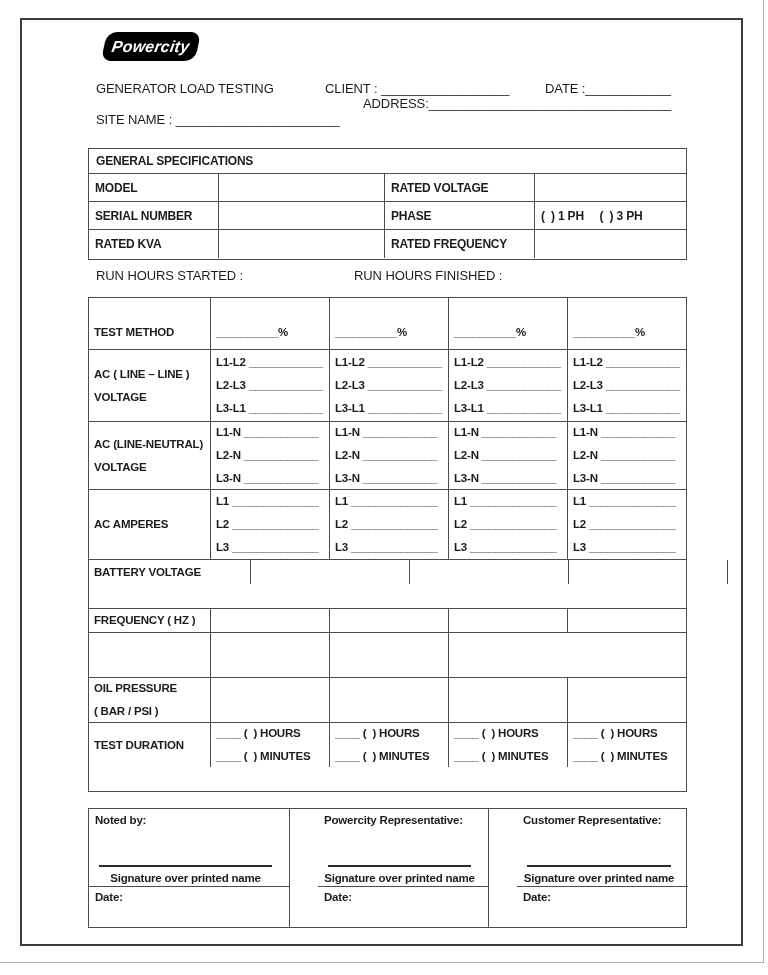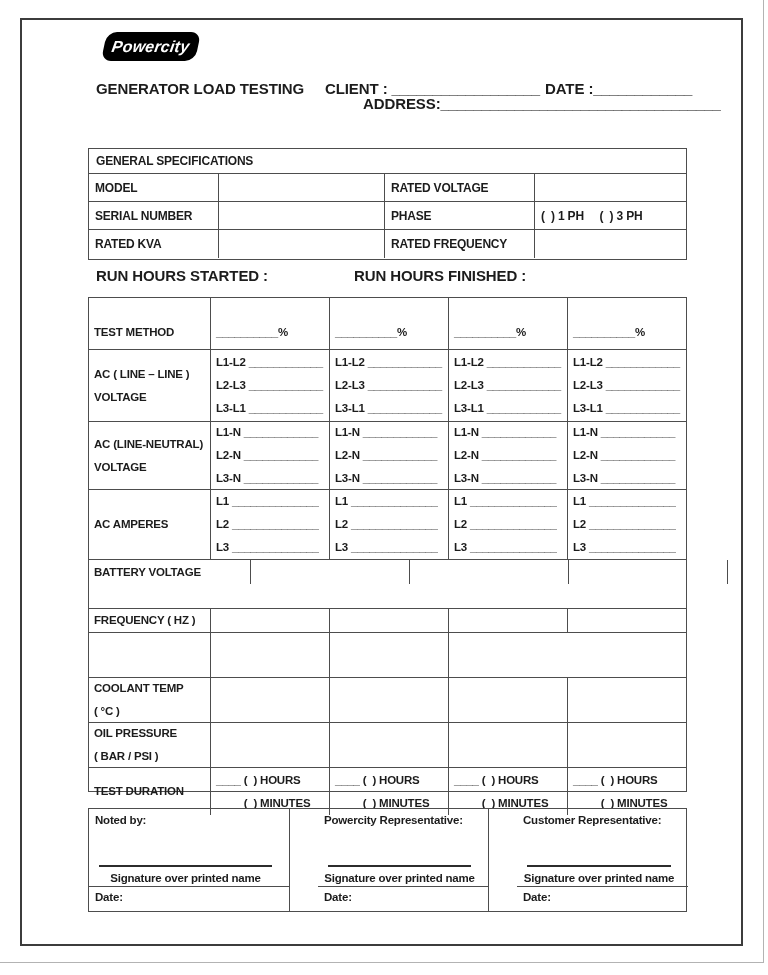--- a/index.html
+++ b/index.html
@@ -32,21 +32,21 @@
     display:flex; align-items:center; justify-content:center;
   }
   .logo span {
     color:#fff; font-style:italic; font-weight:700; font-size:16px;
     transform:skewX(3deg); letter-spacing:.2px;
     white-space:pre;
   }
   
   .h1 {
     position:absolute;
-    font-size:15px; font-weight:700; letter-spacing:-.1px;
+    font-size:13px; font-weight:400; letter-spacing:-.1px;
     white-space:pre; line-height:16px;text-align:center;
   }
   .t-title   { left:74px;  top:61px; }
   .t-client  { left:303px; top:61px; }
   .t-date    { left:523px; top:61px; }
   .t-site    { left:74px;  top:92px; }
   .t-address { left:341px; top:76px; }
   .t-rh-start{ left:74px;  top:248px; }
   .t-rh-fin  { left:332px; top:248px; }
   
@@ -92,21 +92,21 @@
   .tt-cell {
     display:flex; flex-direction:column; justify-content:center;
     padding-left:5px; overflow:hidden;
   }
   .tt-cell + .tt-cell { border-left:1px solid #4d4d4d; }
   .tt-cell > div { line-height:23px; white-space:pre; }
   .tt-row.row-0 .tt-cell { justify-content:flex-end; padding-bottom:5px; }
   
   .sig-table {
     position:absolute; left:66px; top:788px;
-    width:599px; height:104px;
+    width:599px; height:120px;
     border:1px solid #4d4d4d;
     display:grid; grid-template-columns:200px 199px 200px;
     font-size:11.5px; letter-spacing:-.2px;
   }
   .sig-col { display:flex; flex-direction:column; }
   .sig-col + .sig-col { border-left:1px solid #4d4d4d;padding-left:28px; }
   .sig-main { height:77px; position:relative; padding:5px 6px; }
   .sig-role { white-space:pre; }
   .sig-line {
     position:absolute; left:10px; right:17px; bottom:19px;
@@ -127,20 +127,21 @@
 <div class="sheet">
   <div class="page-border">
 
     <div class="logo">
       <span>Powercity</span>
     </div>
 
     <span class="h1 t-title">GENERATOR LOAD TESTING</span>
     <span class="h1 t-client">CLIENT : __________________</span>
     <span class="h1 t-date">DATE :____________</span>
+    <span class="h1 t-site">SITE NAME : _______________________</span>
     <span class="h1 t-address">ADDRESS:__________________________________</span>
 
     <div class="spec-table">
       <div class="spec-header">GENERAL SPECIFICATIONS</div>
       <div class="spec-row">
         <div class="spec-cell">MODEL</div>
         <div class="spec-cell"></div>
         <div class="spec-cell">RATED VOLTAGE</div>
         <div class="spec-cell"></div>
       </div>
@@ -268,30 +269,20 @@
         <div class="tt-row row-5">
           <div class="tt-cell tt-label">
             <div>FREQUENCY ( HZ )</div>
           </div>
           <div class="tt-cell tt-data"></div>
           <div class="tt-cell tt-data"></div>
           <div class="tt-cell tt-data"></div>
           <div class="tt-cell tt-data"></div>
         </div>
         <div class="tt-row row-6">
-          <div class="tt-cell tt-data"></div>
-          <div class="tt-cell tt-data"></div>
-          <div class="tt-cell tt-data"></div>
-          <div class="tt-cell tt-data"></div>
-        </div>
-        <div class="tt-row row-7">
-          <div class="tt-cell tt-label">
-            <div>COOLANT TEMP</div>
-            <div>( °C )</div>
-          </div>
           <div class="tt-cell tt-data"></div>
           <div class="tt-cell tt-data"></div>
           <div class="tt-cell tt-data"></div>
           <div class="tt-cell tt-data"></div>
         </div>
         <div class="tt-row row-8">
           <div class="tt-cell tt-label">
             <div>OIL PRESSURE</div>
             <div>( BAR / PSI )</div>
           </div>

